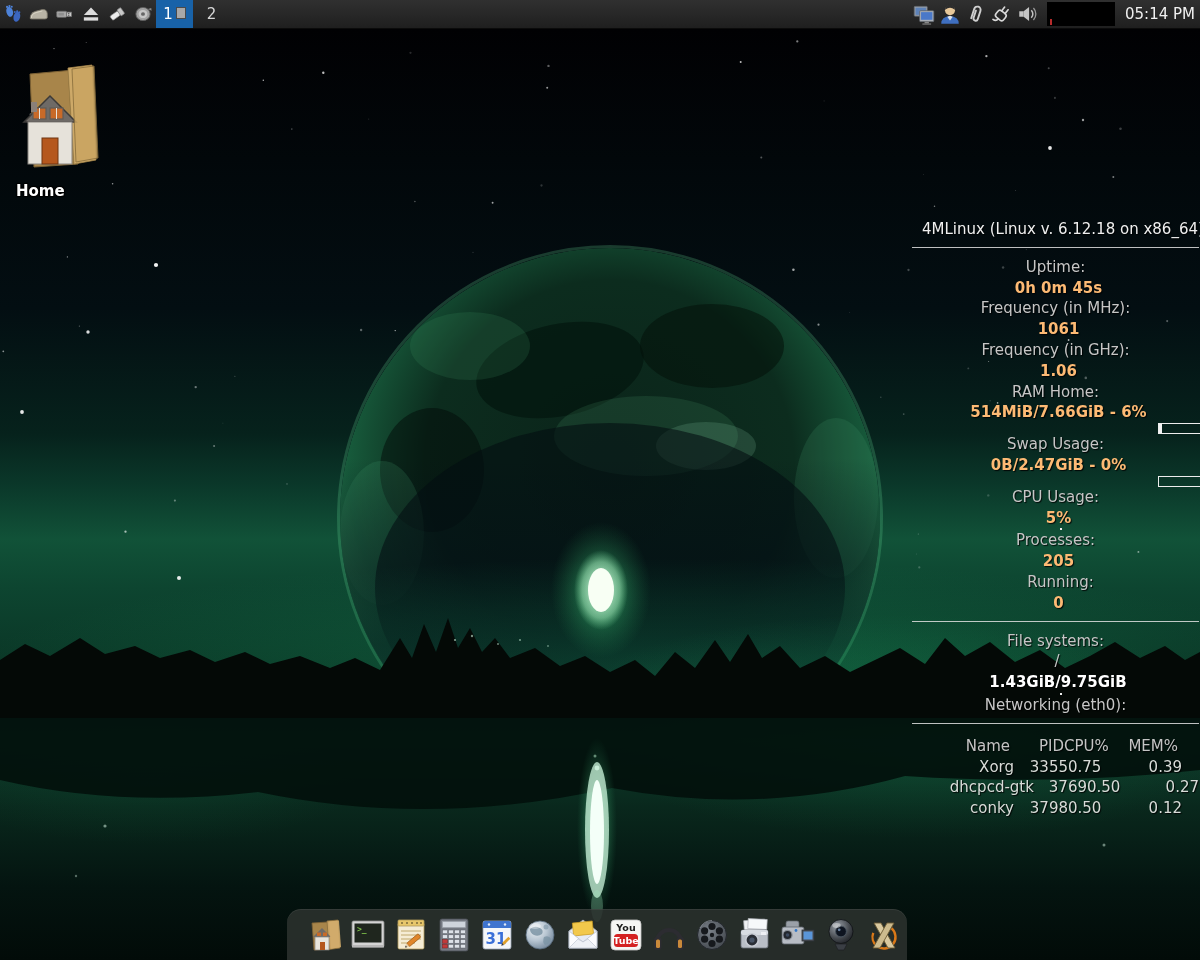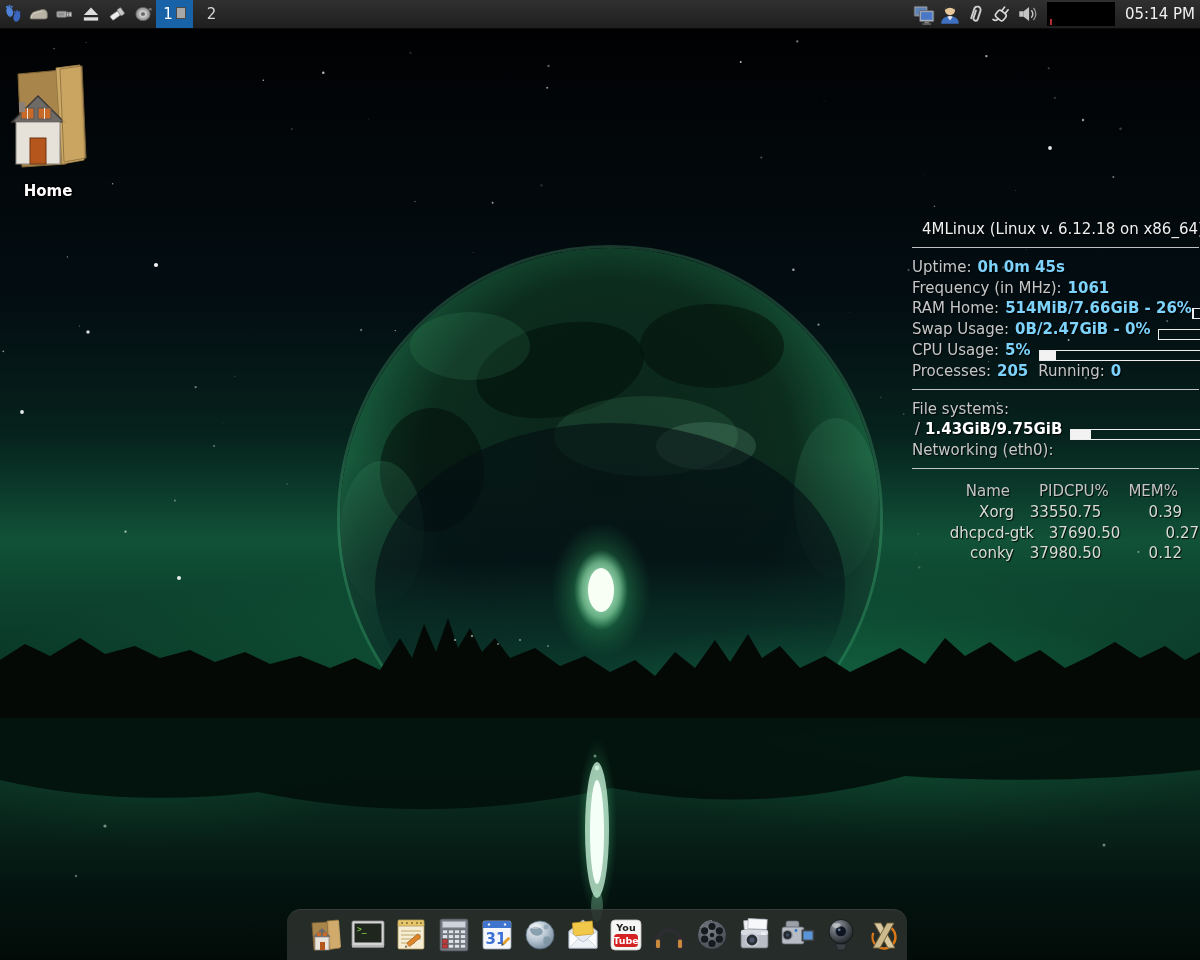--- a/index.html
+++ b/index.html
@@ -21,34 +21,34 @@
   #panel-spacer{flex:1;}
   #cpu-graph{width:68px;height:24px;background:#000;position:relative;margin-left:6px;}
   #cpu-graph .tick{position:absolute;left:3px;bottom:1px;width:2px;height:6px;background:#b62b2b;}
   #clock{color:#f0f0f0;font-size:15px;margin:0 5px 0 10px;min-width:66px;text-align:right;}
 
   
   #wallpaper{position:absolute;top:28px;left:0;width:1200px;height:932px;z-index:1;}
   #wallpaper svg{display:block;}
 
   
-  #home-icon{position:absolute;left:0;top:60px;width:96px;z-index:10;
-             display:flex;flex-direction:column;align-items:center;cursor:default;}
+  #home-icon{position:absolute;left:16px;top:60px;width:96px;z-index:10;
+             display:flex;flex-direction:column;align-items:flex-start;cursor:default;}
   #home-icon .label{margin-top:4px;font-size:15px;font-weight:bold;color:#fff;
       text-shadow:-1px -1px 1px #000,1px -1px 1px #000,-1px 1px 1px #000,1px 1px 1px #000;}
 
   
   #conky{position:absolute;left:912px;top:219px;width:287px;z-index:10;
          color:#c6c6c6;font-size:15px;line-height:20.8px;
          text-shadow:1px 1px 1px rgba(0,0,0,0.85);}
   #conky .title{color:#efefef;padding-left:10px;white-space:nowrap;}
   #conky hr{border:none;border-top:1px solid rgba(225,225,225,0.85);margin:7px 0 9px 0;}
-  .c-row{display:flex;align-items:flex-end;white-space:nowrap;}
+  .c-row{display:flex;align-items:center;white-space:nowrap;flex-direction:column;}
   .lab{color:#c6c6c6;}
-  .val{color:#7dd3fc;font-weight:bold;margin-left:6px;}
+  .val{color:#fdba74;font-weight:bold;margin-left:6px;}
   .val2{color:#fff;font-weight:bold;margin-left:5px;}
   .cbar{display:inline-block;height:9px;border:1px solid #ededed;background:transparent;
         margin-left:auto;margin-right:-3px;}
   .cbar i{display:block;height:100%;background:#f2f2f2;width:0;}
   .cbar.inline{margin-left:8px;flex:1;}
   .p-head,.p-row{display:flex;white-space:nowrap;}
   .p-head span{color:#c4c4c4;}
   .p-row span{color:#d8dcd8;}
   .p-name{width:98px;text-align:right;}
   .p-pid{width:54px;text-align:right;}
@@ -419,22 +419,26 @@
     <hr>
     <div class="c-row">
       <span class="lab">Uptime:</span>
       <span class="val">0h 0m 45s</span>
     </div>
     <div class="c-row">
       <span class="lab">Frequency (in MHz):</span>
       <span class="val">1061</span>
     </div>
     <div class="c-row">
+      <span class="lab">Frequency (in GHz):</span>
+      <span class="val">1.06</span>
+    </div>
+    <div class="c-row">
       <span class="lab">RAM Home:</span>
-      <span class="val">514MiB/7.66GiB - 26%</span>
+      <span class="val">514MiB/7.66GiB - 6%</span>
       <span class="cbar" style="width:42px">
           <i style="width: 6%;"></i>
         </span>
     </div>
     <div class="c-row">
       <span class="lab">Swap Usage:</span>
       <span class="val">0B/2.47GiB - 0%</span>
       <span class="cbar" style="width:42px">
           <i style="width: 0%;"></i>
         </span>

